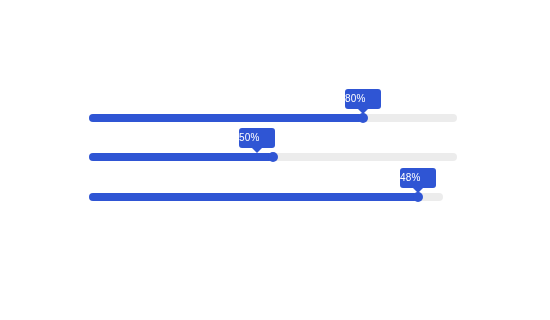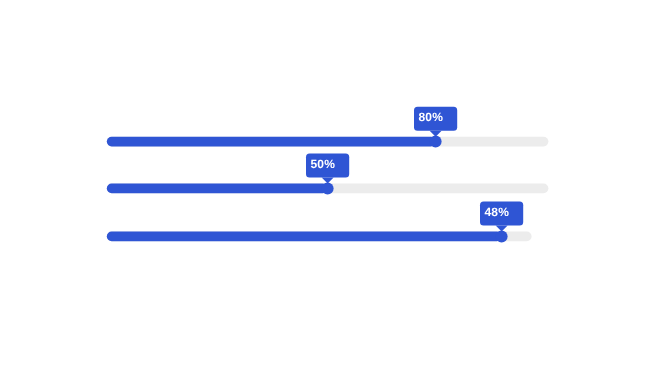--- a/index.html
+++ b/index.html
@@ -55,27 +55,26 @@
     background: #2f55d4;
     transform: translateX(-5px);
   }
 
   .slider-tooltip {
     position: absolute;
     transform: translateX(-50%);
     background: #2f55d4;
     color: #ffffff;
     font-size: 10px;
-    font-weight: bold;
+    font-weight: normal;
     line-height: 1;
     letter-spacing: 0.2px;
     padding: 5px 8px 5px 0;
     border-radius: 3px;
     white-space: nowrap;
-    text-align: center;
     box-sizing: border-box;
     min-width: 36px;
   }
 
   .slider-tooltip::after {
     content: "";
     position: absolute;
     left: 50%;
     bottom: -5px;
     margin-left: -5px;
@@ -94,20 +93,20 @@
       <div class="slider-track" style="background: rgb(236, 236, 236);"></div>
       <div class="slider-fill" style="width: 274px; background: rgb(47, 85, 212);"></div>
       <div class="slider-thumb" style="left: 274px; background: rgb(47, 85, 212);"></div>
     </div>
     <div class="slider-tooltip" style="left: 363px; top: 89px; background: rgb(47, 85, 212); color: rgb(255, 255, 255);">80%</div>
     <div class="slider-row" style="left: 89px; top: 153px; width: 368px;">
       <div class="slider-track" style="background: rgb(236, 236, 236);"></div>
       <div class="slider-fill" style="width: 184px; background: rgb(47, 85, 212);"></div>
       <div class="slider-thumb" style="left: 184px; background: rgb(47, 85, 212);"></div>
     </div>
-    <div class="slider-tooltip" style="left: 273px; top: 128px; background: rgb(47, 85, 212); color: rgb(255, 255, 255);">50%</div>
+    <div class="slider-tooltip" style="left: 257px; top: 128px; background: rgb(47, 85, 212); color: rgb(255, 255, 255);">50%</div>
     <div class="slider-row" style="left: 89px; top: 193px; width: 354px;">
       <div class="slider-track" style="background: rgb(236, 236, 236);"></div>
       <div class="slider-fill" style="width: 329px; background: rgb(47, 85, 212);"></div>
       <div class="slider-thumb" style="left: 329px; background: rgb(47, 85, 212);"></div>
     </div>
     <div class="slider-tooltip" style="left: 418px; top: 168px; background: rgb(47, 85, 212); color: rgb(255, 255, 255);">48%</div>
   </div>
 
 </body></html>

